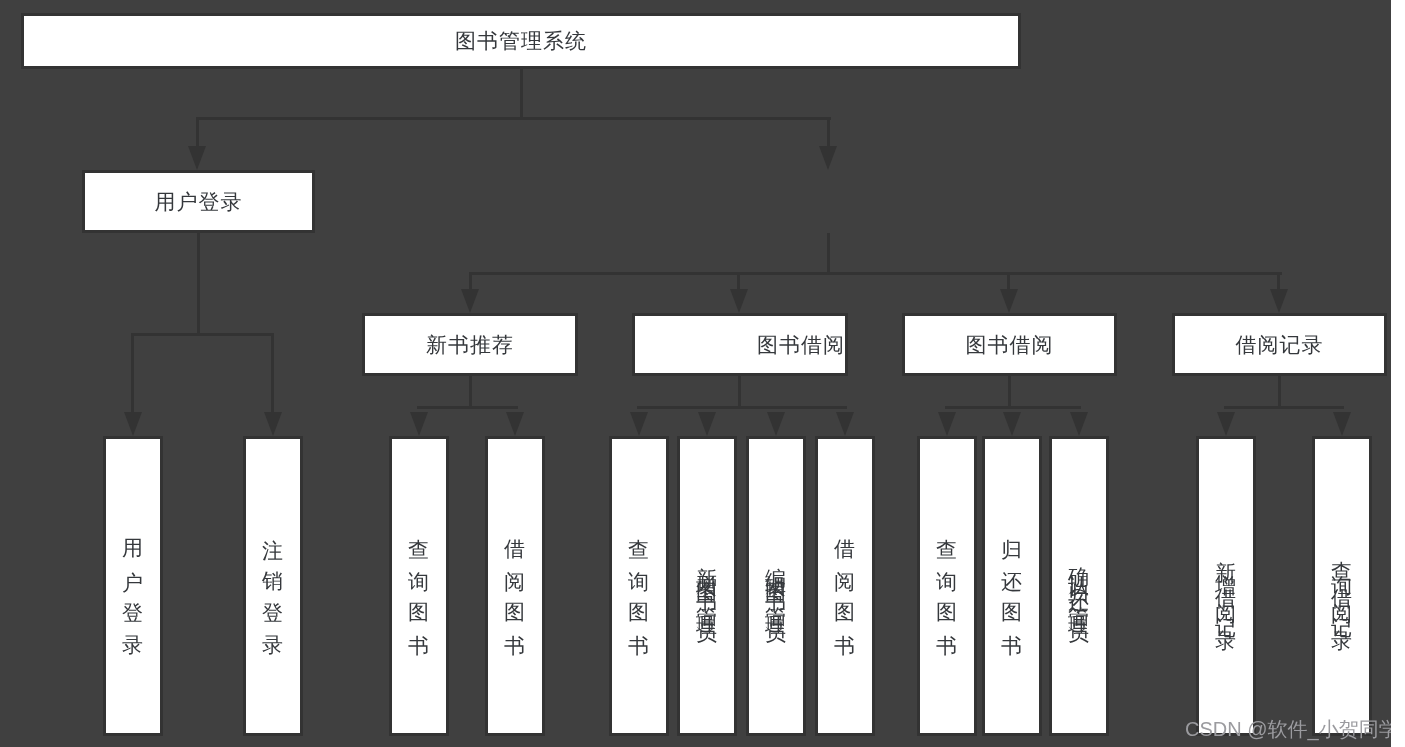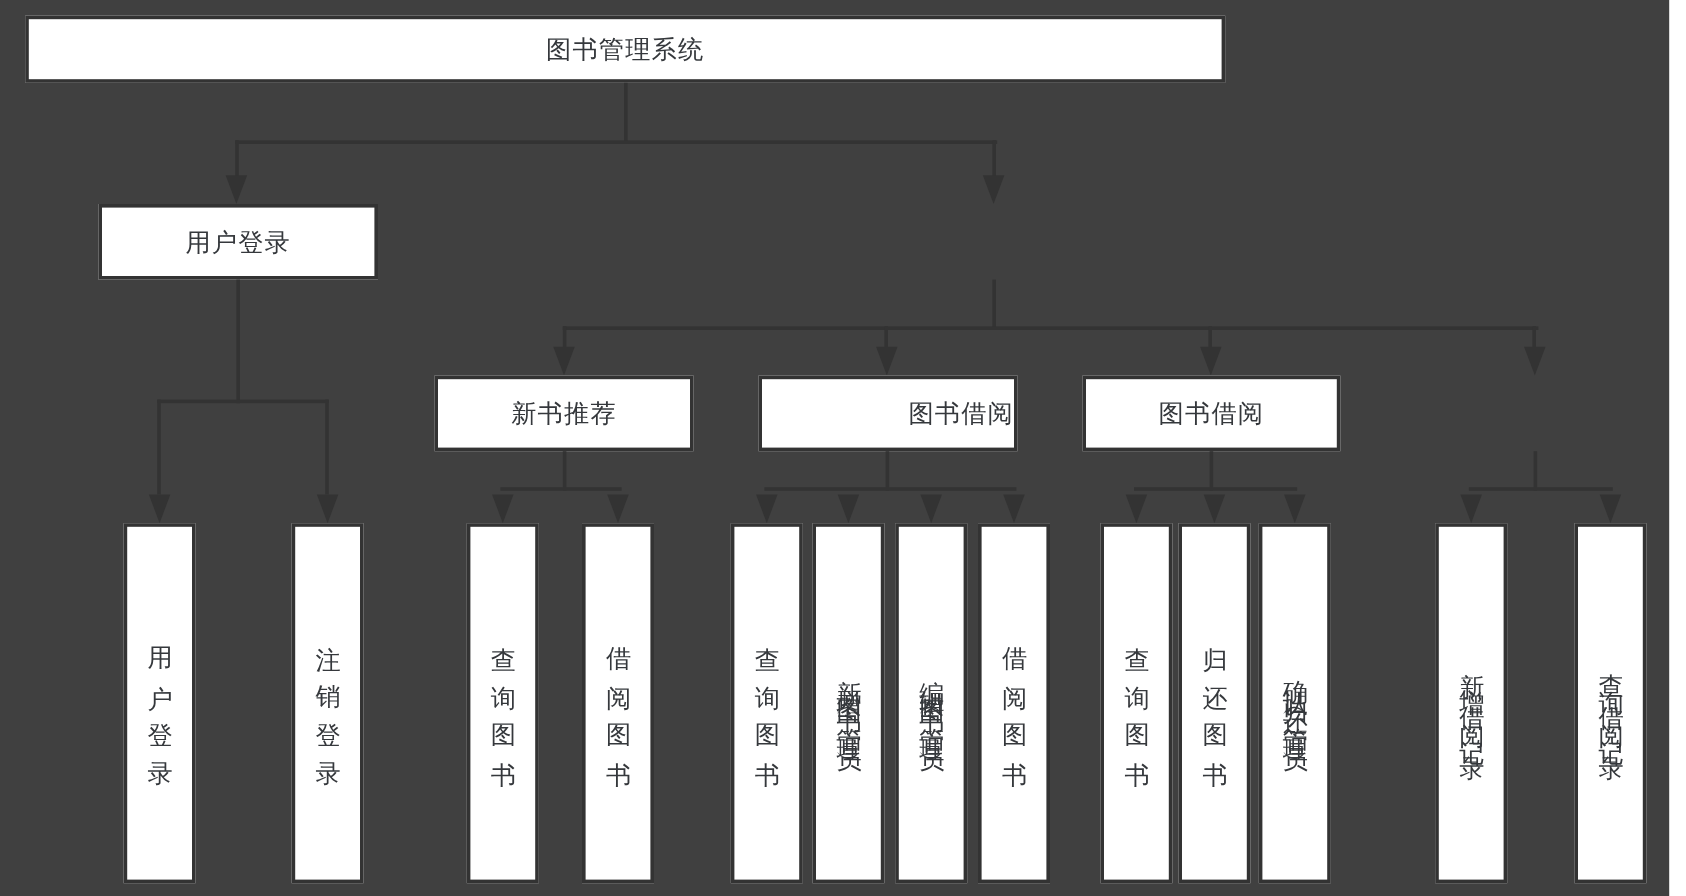--- a/index.html
+++ b/index.html
@@ -94,20 +94,23 @@
 
   <div class="box" style="left:362px; top:313px; width:216px; height:63px;">
     <span class="hlabel">新书推荐</span>
   </div>
   <div class="box" style="left:632px; top:313px; width:216px; height:63px;justify-content:flex-end;">
     <span class="hlabel">图书借阅</span>
   </div>
   <div class="box" style="left:902px; top:313px; width:215px; height:63px;">
     <span class="hlabel">图书借阅</span>
   </div>
+  <div class="box" style="left:1172px; top:313px; width:215px; height:63px;">
+    <span class="hlabel">借阅记录</span>
+  </div>
 
   <div class="vline" style="left:469px; top:376px; width:3px; height:33px;"></div>
   <div class="hline" style="left:417px; top:406px; width:101px; height:3px;"></div>
   <div class="arrow" style="left:410px; top:412px;"></div>
   <div class="arrow" style="left:506px; top:412px;"></div>
 
   <div class="vline" style="left:738px; top:376px; width:3px; height:33px;"></div>
   <div class="hline" style="left:637px; top:406px; width:210px; height:3px;"></div>
   <div class="arrow" style="left:630px; top:412px;"></div>
   <div class="arrow" style="left:698px; top:412px;"></div>
@@ -162,14 +165,15 @@
     <span class="vtext ls9">确认归还（管理员）</span>
   </div>
 
   <div class="box" style="left:1196px; top:436px; width:60px; height:300px;">
     <span class="vtext ls6">新增借阅记录</span>
   </div>
   <div class="box" style="left:1312px; top:436px; width:60px; height:300px;">
     <span class="vtext ls6">查询借阅记录</span>
   </div>
 
+  <div class="watermark">CSDN @软件_小贺同学</div>
 
 </div>
 
 </body></html>

